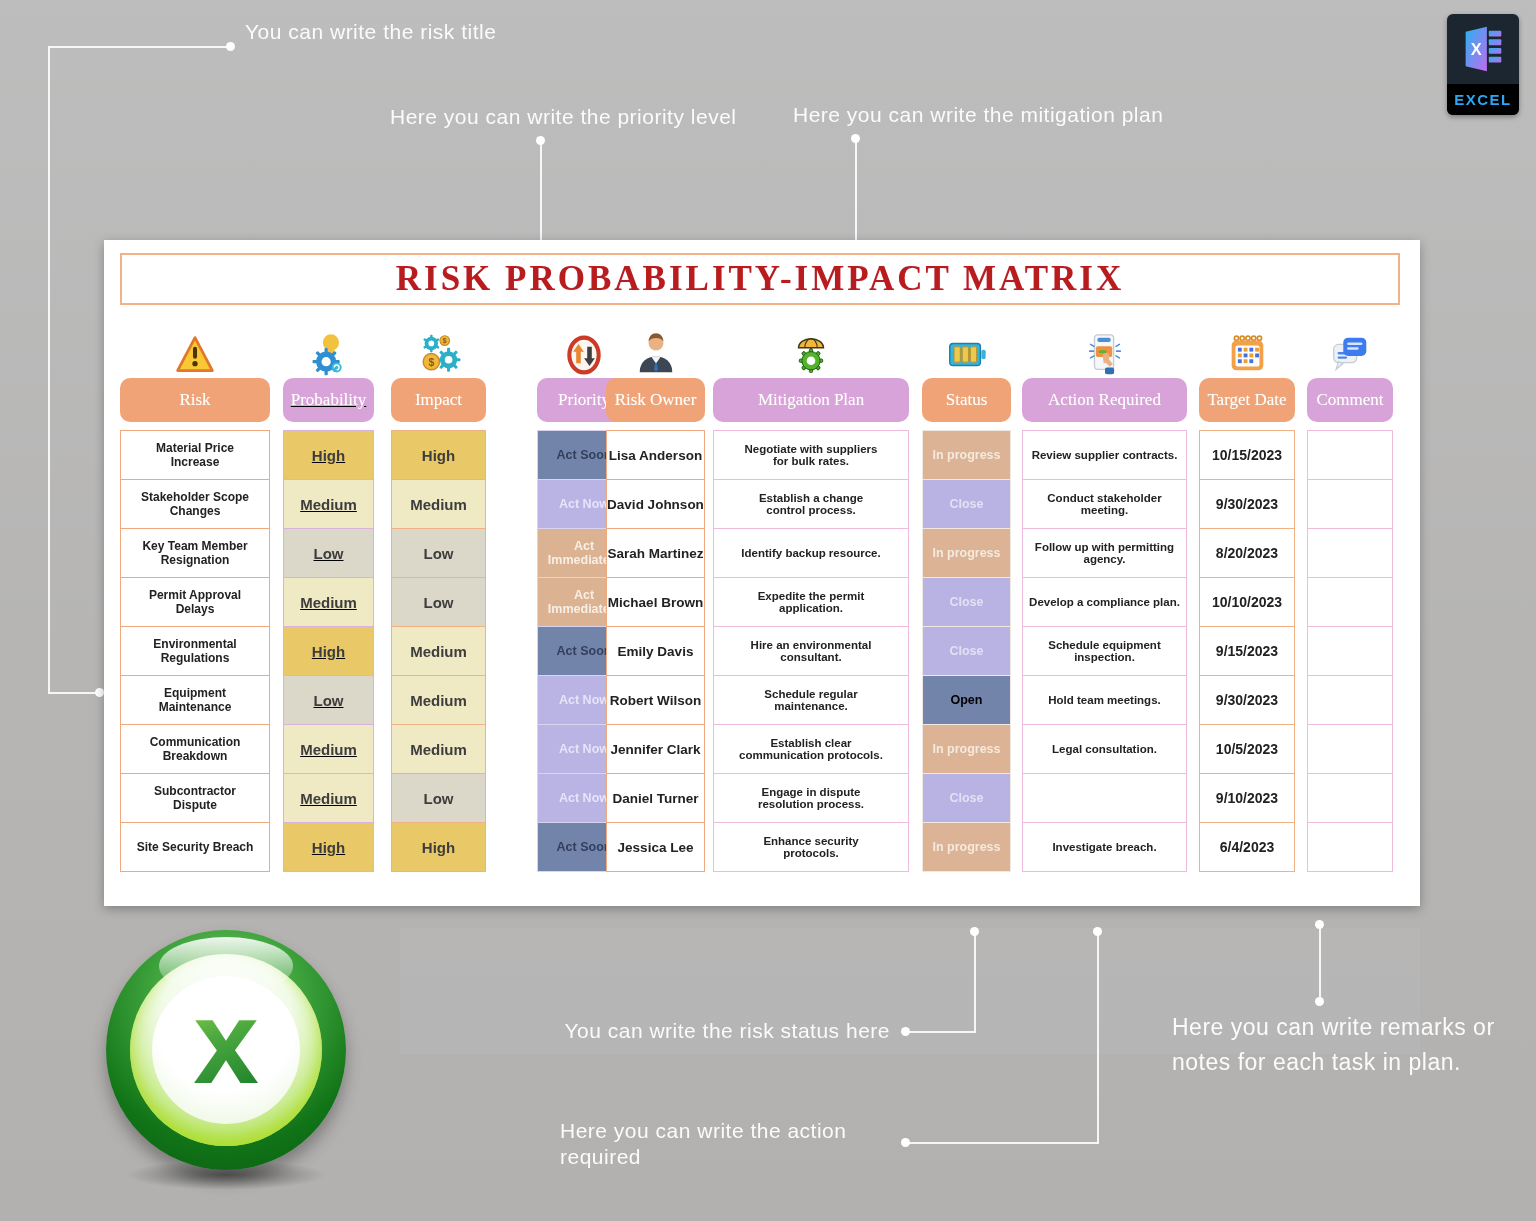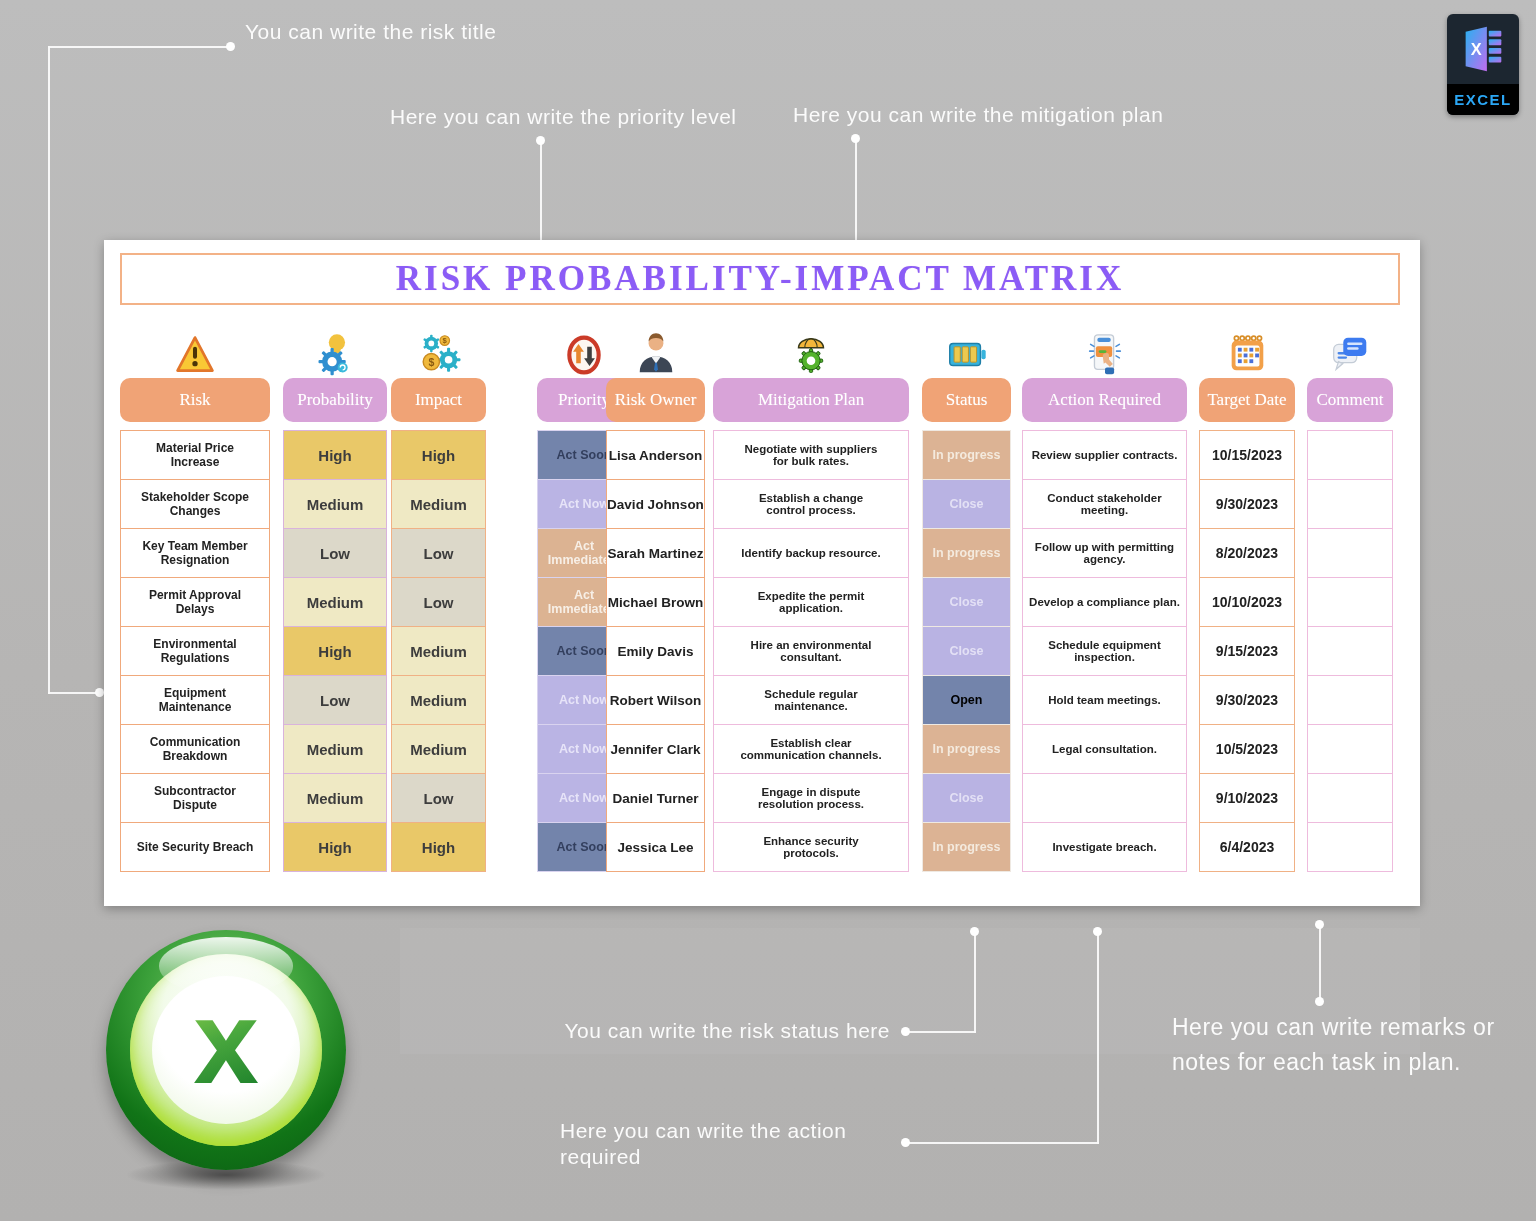--- a/index.html
+++ b/index.html
@@ -10,21 +10,21 @@
   .note{position:absolute;color:#fbfbfb;font-size:21px;line-height:1.25;letter-spacing:.5px;font-weight:400;}
   .note-lg{font-size:23px;line-height:1.5;}
   .cl{position:absolute;background:#fafafa;opacity:.95;}
   .dot{position:absolute;width:9px;height:9px;border-radius:50%;background:#ffffff;}
   
   .panel{position:absolute;left:104px;top:240px;width:1316px;height:666px;background:#ffffff;
          box-shadow:0 3px 10px rgba(0,0,0,.28);}
   .titlebox{position:absolute;left:16px;top:13px;width:1280px;height:52px;border:2px solid #f3b287;
             background:#fff;display:flex;align-items:center;justify-content:center;box-sizing:border-box;}
   .titletext{font-family:"Liberation Serif",serif;font-weight:bold;font-size:35px;letter-spacing:3px;
-             color:#8b5cf6;text-shadow:0 0 1px #e8c9ea;}
+             color:#b91c1c;text-shadow:0 0 1px #e8c9ea;}
   
   .col{position:absolute;top:78px;}
   .icon-box{height:59px;display:flex;align-items:flex-end;justify-content:center;padding-bottom:1px;}
   .pill{height:44px;border-radius:10px;display:flex;align-items:center;justify-content:center;
         font-family:"Liberation Serif",serif;font-size:17px;color:#ffffff;text-shadow:0 0 1px rgba(255,255,255,.4);}
   .cells{margin-top:9px;}
   .cell{height:50px;margin-top:-1px;display:flex;align-items:center;justify-content:center;text-align:center;
         box-sizing:border-box;font-weight:bold;background:#ffffff;color:#222;}
   .cell-risk{font-size:12px;border:1px solid #f0a97c;padding:2px 12px;}
   .cell-probability{font-size:15px;color:#3d3d3d;border:1px solid #d9b3dc;}
@@ -140,21 +140,21 @@
           <div class="cell cell-risk">Stakeholder Scope Changes</div>
           <div class="cell cell-risk">Key Team Member Resignation</div>
           <div class="cell cell-risk">Permit Approval Delays</div>
           <div class="cell cell-risk">Environmental Regulations</div>
           <div class="cell cell-risk">Equipment Maintenance</div>
           <div class="cell cell-risk">Communication Breakdown</div>
           <div class="cell cell-risk">Subcontractor Dispute</div>
           <div class="cell cell-risk">Site Security Breach</div>
         </div>
       </div>
-      <div class="col" style="left: 179px; width: 104px;">
+      <div class="col" style="left: 179px; width: 91px; text-decoration: underline;">
         <div class="icon-box">
           <svg viewBox="0 0 48 48" width="46" height="46">
             <circle cx="26" cy="12" r="8.5" fill="#f2c23e"></circle>
             <path d="M22 19 h8 l-1.2 6 h-5.6 z" fill="#f2c23e"></path>
             <rect x="23" y="23" width="6" height="4" rx="1" fill="#cfd6dd"></rect>
             <g fill="#2f8fd0">
               <g transform="rotate(0 21 32)">
                 <rect x="19.3" y="17.8" width="3.4" height="6" rx="1"></rect>
               </g>
               <g transform="rotate(45 21 32)">
@@ -349,21 +349,21 @@
           </svg>
         </div>
         <div class="pill" style="background: rgb(216, 163, 216);">Mitigation Plan</div>
         <div class="cells">
           <div class="cell cell-mitigation">Negotiate with suppliers for bulk rates.</div>
           <div class="cell cell-mitigation">Establish a change control process.</div>
           <div class="cell cell-mitigation">Identify backup resource.</div>
           <div class="cell cell-mitigation">Expedite the permit application.</div>
           <div class="cell cell-mitigation">Hire an environmental consultant.</div>
           <div class="cell cell-mitigation">Schedule regular maintenance.</div>
-          <div class="cell cell-mitigation">Establish clear communication channels.</div>
+          <div class="cell cell-mitigation">Establish clear communication protocols.</div>
           <div class="cell cell-mitigation">Engage in dispute resolution process.</div>
           <div class="cell cell-mitigation">Enhance security protocols.</div>
         </div>
       </div>
       <div class="col" style="left: 818px; width: 89px;">
         <div class="icon-box">
           <svg viewBox="0 0 48 48" width="46" height="46">
             <rect x="6" y="13" width="32" height="23" rx="3.5" fill="#37b3dc" stroke="#1f7fa8" stroke-width="1.5"></rect>
             <rect x="39" y="19.5" width="4.5" height="10" rx="2" fill="#37b3dc"></rect>
             <rect x="10.5" y="16.5" width="6.5" height="16" rx="1" fill="#ecc94e" stroke="#b8922a"></rect>

